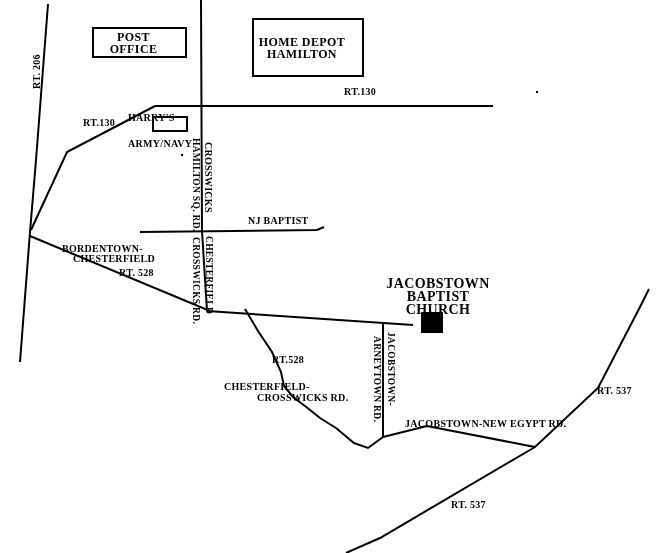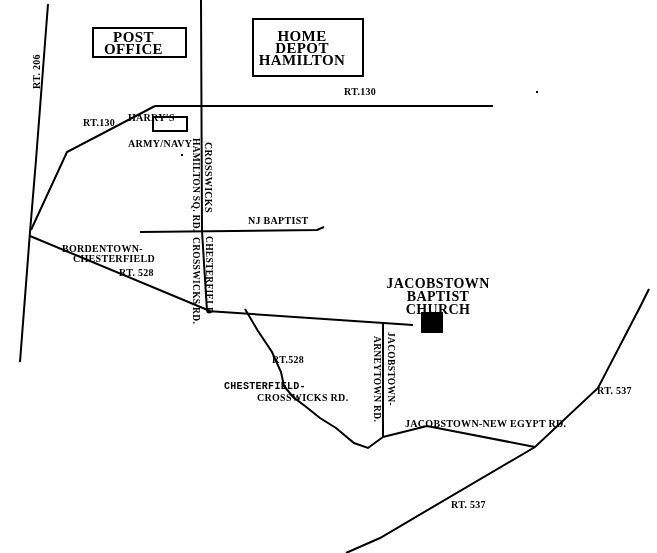--- a/index.html
+++ b/index.html
@@ -11,21 +11,21 @@
   .lbl{
     position:absolute;font-weight:bold;color:#000;white-space:nowrap;
     font-size:10px;line-height:11px;letter-spacing:.3px;
   }
   .lbl.small{font-size:9.5px;}
   .vlbl{transform:rotate(90deg);transform-origin:0 0;}
   .vlbl-up{transform:rotate(-90deg);transform-origin:0 0;}
   .box{position:absolute;border:2px solid #000;box-sizing:border-box;background:#fff;}
   .box .bx-label{
     position:absolute;left:0;right:12px;top:50%;transform:translateY(-50%);
-    text-align:center;font-weight:bold;font-size:15px;line-height:12px;letter-spacing:.4px;color:#000;
+    text-align:center;font-weight:bold;font-size:12px;line-height:12px;letter-spacing:.4px;color:#000;
   }
   #church-marker{position:absolute;background:#000;}
   .dot{position:absolute;width:2px;height:2px;background:#000;}
   #church-title{position:absolute;text-align:center;font-weight:bold;font-size:14px;line-height:13px;letter-spacing:.4px;color:#000;}
 </style>
 </head>
 <body>
 
 <div id="stage">
 
@@ -64,21 +64,21 @@
   </div>
   <div id="church-marker" style="left:421px;top:312px;width:22px;height:21px;"></div>
 
   <div class="lbl" style="left:344px;top:86px;">RT.130</div>
   <div class="lbl" style="left:83px;top:117px;">RT.130</div>
   <div class="lbl" style="left:248px;top:215px;">NJ BAPTIST</div>
   <div class="lbl" style="left:62px;top:243px;">BORDENTOWN-</div>
   <div class="lbl" style="left:73px;top:253px;">CHESTERFIELD</div>
   <div class="lbl" style="left:119px;top:267px;">RT. 528</div>
   <div class="lbl" style="left:272px;top:354px;">RT.528</div>
-  <div class="lbl" style="left:224px;top:381px;font-family:Liberation Mono, monospace;">CHESTERFIELD-</div>
+  <div class="lbl" style="left:224px;top:381px;">CHESTERFIELD-</div>
   <div class="lbl" style="left:257px;top:392px;">CROSSWICKS RD.</div>
   <div class="lbl" style="left:405px;top:418px;">JACOBSTOWN-NEW EGYPT RD.</div>
   <div class="lbl" style="left:597px;top:385px;">RT. 537</div>
   <div class="lbl" style="left:451px;top:499px;">RT. 537</div>
 
   <div class="lbl vlbl-up" style="left:31px;top:89px;">RT. 206</div>
   <div class="lbl vlbl" style="left:214px;top:142px;">CROSSWICKS</div>
   <div class="lbl vlbl small" style="left:201px;top:138px;">HAMILTON SQ. RD.</div>
   <div class="lbl vlbl small" style="left:214px;top:236px;">CHESTERFIELD</div>
   <div class="lbl vlbl small" style="left:201px;top:237px;">CROSSWICKS RD.</div>

